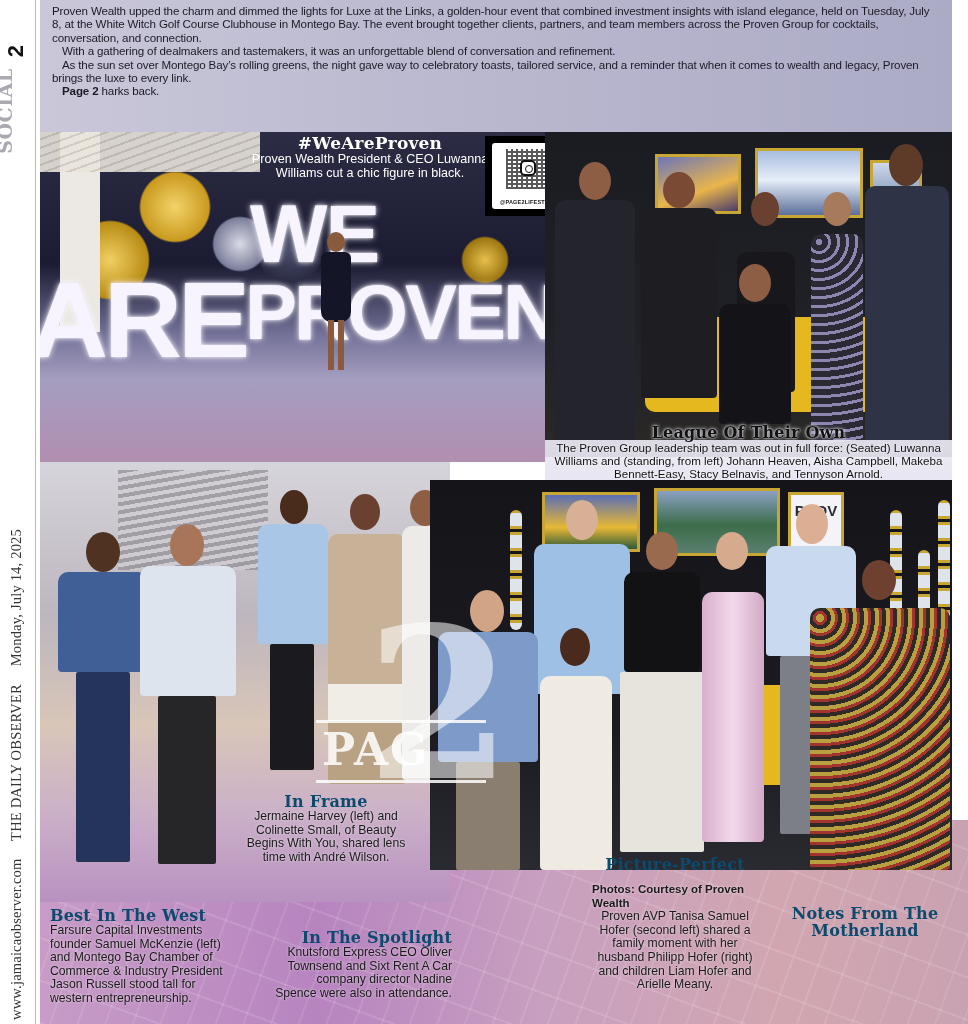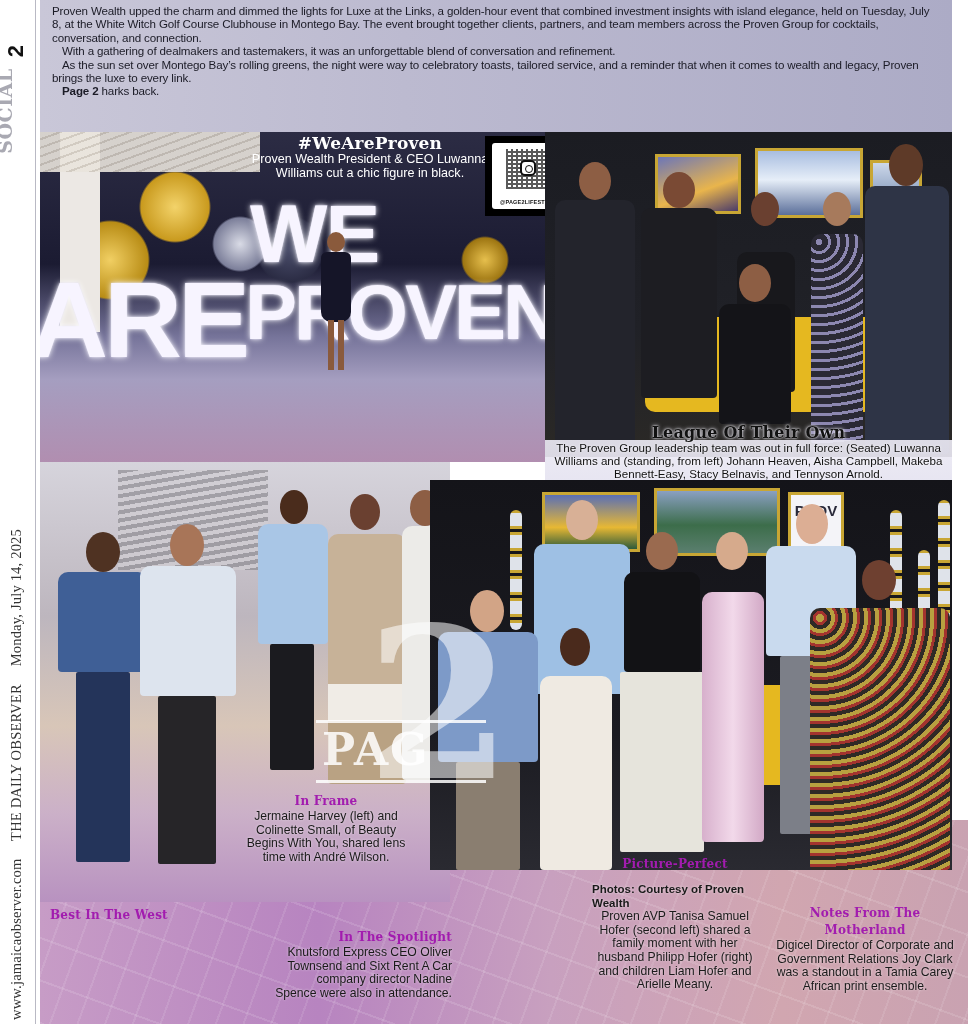--- a/index.html
+++ b/index.html
@@ -112,21 +112,21 @@
   .mirror { position: absolute; width: 12px; height: 120px; background: repeating-linear-gradient(180deg, #c8a634 0 3px, #dfe3ea 3px 16px, #c8a634 16px 19px, transparent 19px 22px); border-radius: 6px; }
 
   
   .ghost { position: absolute; left: 316px; top: 620px; width: 170px; height: 240px; pointer-events: none; }
   .ghost .two { position: absolute; left: 50px; top: -20px; font-family: "DejaVu Serif", serif; font-weight: bold; font-size: 210px; line-height: 210px; color: rgba(255,255,255,.55); }
   .ghost .line { position: absolute; left: 0; width: 170px; height: 3px; background: rgba(255,255,255,.85); }
   .ghost .pa { position: absolute; left: 6px; top: 104px; font-family: "DejaVu Serif", serif; font-weight: bold; font-size: 44px; color: rgba(255,255,255,.85); letter-spacing: 2px; }
 
   
   .caption { position: absolute; text-align: center; color: #1a1a1a; }
-  .caption .headline { color: #a21caf; font-size: 12px; line-height: 17px; }
+  .caption .headline { color: #0c4a6e; font-size: 16px; line-height: 17px; }
   .caption .caption-body { color: #1a1a1a; font-size: 12.2px; line-height: 13.6px; text-shadow: 0 0 3px rgba(255,255,255,.6); }
 
   .cap-inframe { left: 246px; top: 793px; width: 160px; }
   .cap-best { left: 50px; top: 907px; width: 190px; text-align: left; }
   .cap-spot { left: 272px; top: 929px; width: 180px; text-align: right; }
   .cap-picture { left: 592px; top: 856px; width: 166px; }
   .cap-picture .credit { margin-top: 10px; font-weight: bold; font-size: 11.5px; text-align: left; }
   .cap-notes { left: 775px; top: 905px; width: 180px; }
   .cap-notes .headline { line-height: 17px; }
 </style>
@@ -142,21 +142,21 @@
   <div class="rail-footer">
     <span>www.jamaicaobserver.com</span>
     <span>THE DAILY OBSERVER</span>
     <span>Monday, July 14, 2025</span>
   </div>
 </div>
 
 <div class="intro">
   <p>Proven Wealth upped the charm and dimmed the lights for Luxe at the Links, a golden-hour event that combined investment insights with island elegance, held on Tuesday, July 8, at the White Witch Golf Course Clubhouse in Montego Bay. The event brought together clients, partners, and team members across the Proven Group for cocktails, conversation, and connection.</p>
   <p class="ind">With a gathering of dealmakers and tastemakers, it was an unforgettable blend of conversation and refinement.</p>
-  <p class="ind">As the sun set over Montego Bay’s rolling greens, the night were way to celebratory toasts, tailored service, and a reminder that when it comes to wealth and legacy, Proven brings the luxe to every link.</p>
+  <p class="ind">As the sun set over Montego Bay’s rolling greens, the night gave way to celebratory toasts, tailored service, and a reminder that when it comes to wealth and legacy, Proven brings the luxe to every link.</p>
   <p class="ind"><span class="kicker">Page 2</span><span> harks back.</span></p>
 </div>
 
 <div class="photo p1">
   <div class="pillar"></div>
   <div class="roof"></div>
   <div class="marquee">
     <span class="m-we">WE</span>
     <span class="m-are">ARE</span>
     <span class="m-proven">PROVEN</span>
@@ -296,29 +296,29 @@
   <div class="line" style="top:160px;"></div>
 </div>
 
 <div class="caption cap-inframe">
   <div class="headline">In Frame</div>
   <div class="caption-body">Jermaine Harvey (left) and Colinette Small, of Beauty Begins With You, shared lens time with André Wilson.</div>
 </div>
 
 <div class="caption cap-best">
   <div class="headline">Best In The West</div>
+  <div class="caption-body">Farsure Capital Investments founder Samuel McKenzie (left) and Montego Bay Chamber of Commerce &amp; Industry President Jason Russell stood tall for western entrepreneurship.</div>
 </div>
 
 <div class="caption cap-spot">
   <div class="headline">In The Spotlight</div>
   <div class="caption-body">Knutsford Express CEO Oliver Townsend and Sixt Rent A Car company director Nadine Spence were also in attendance.</div>
 </div>
 
 <div class="caption cap-picture">
   <div class="headline">Picture-Perfect</div>
   <div class="caption-body credit">Photos: Courtesy of Proven Wealth</div>
   <div class="caption-body">Proven AVP Tanisa Samuel Hofer (second left) shared a family moment with her husband Philipp Hofer (right) and children Liam Hofer and Arielle Meany.</div>
 </div>
 
 <div class="caption cap-notes">
   <div class="headline">Notes From The Motherland</div>
-  <div class="caption-body">Digicel Director of Corporate and Government Relations Joy Clark was a standout in a Tamia Carey African print ensemble.</div>
 </div>
 
 </body></html>

